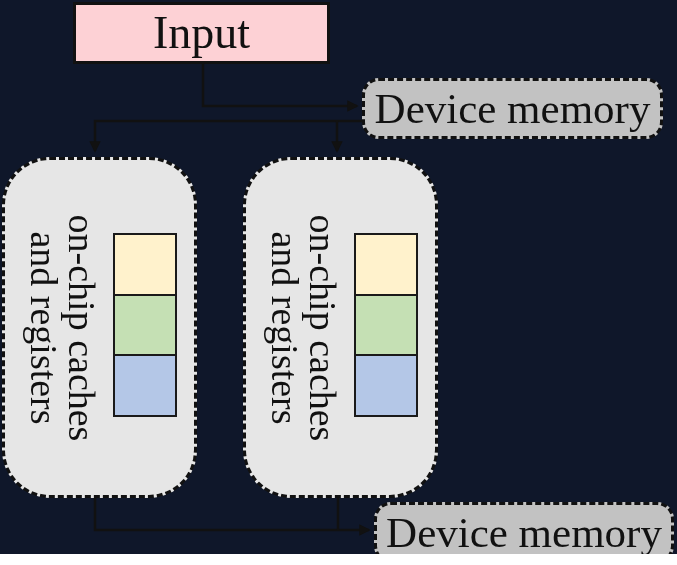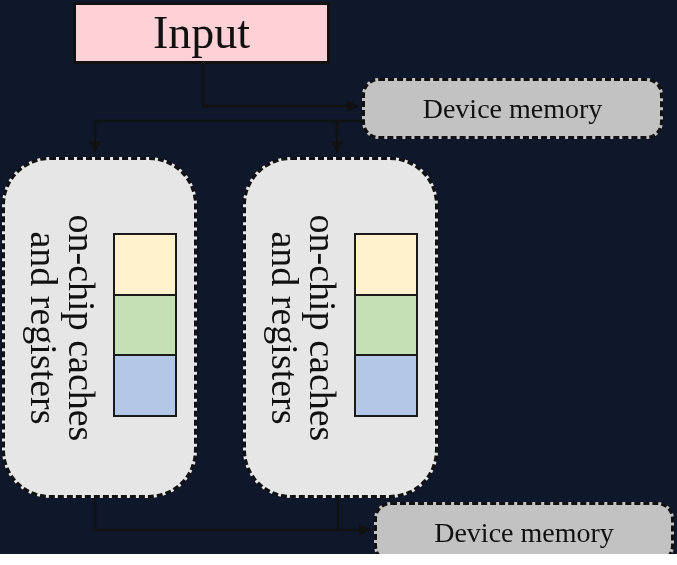--- a/index.html
+++ b/index.html
@@ -19,21 +19,21 @@
   .input-box {
     left: 73px; top: 2px; width: 257px; height: 62px;
     border: 3px solid #111111;
     font-size: 46px;
     line-height: 1;
   }
 
   .dm {
     border: 3px dashed #111111;
     border-radius: 17px;
-    font-size: 28px;
+    font-size: 43px;
     line-height: 1;
     white-space: nowrap;
   }
   .dm-top    { left: 362px; top: 78px;  width: 301px; height: 61px; }
   .dm-bottom { left: 374px; top: 502px; width: 300px; height: 61px; }
 
   .gpu {
     border: 3px dashed #111111;
     border-radius: 48px;
   }

